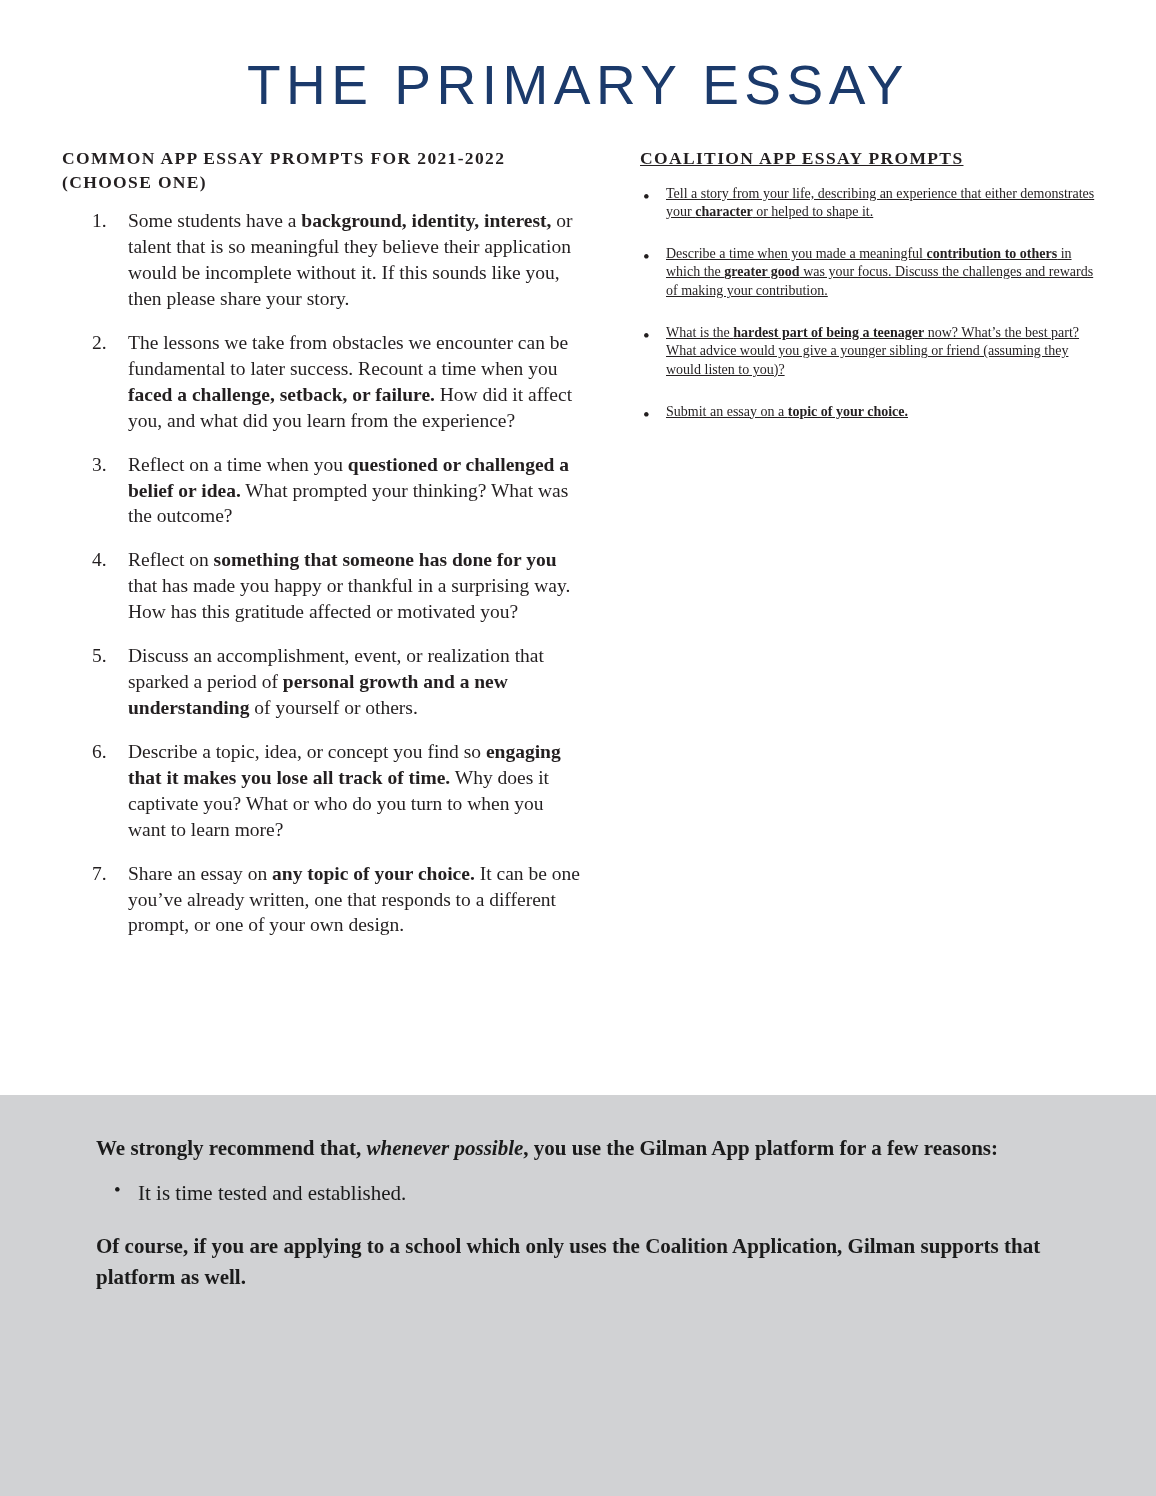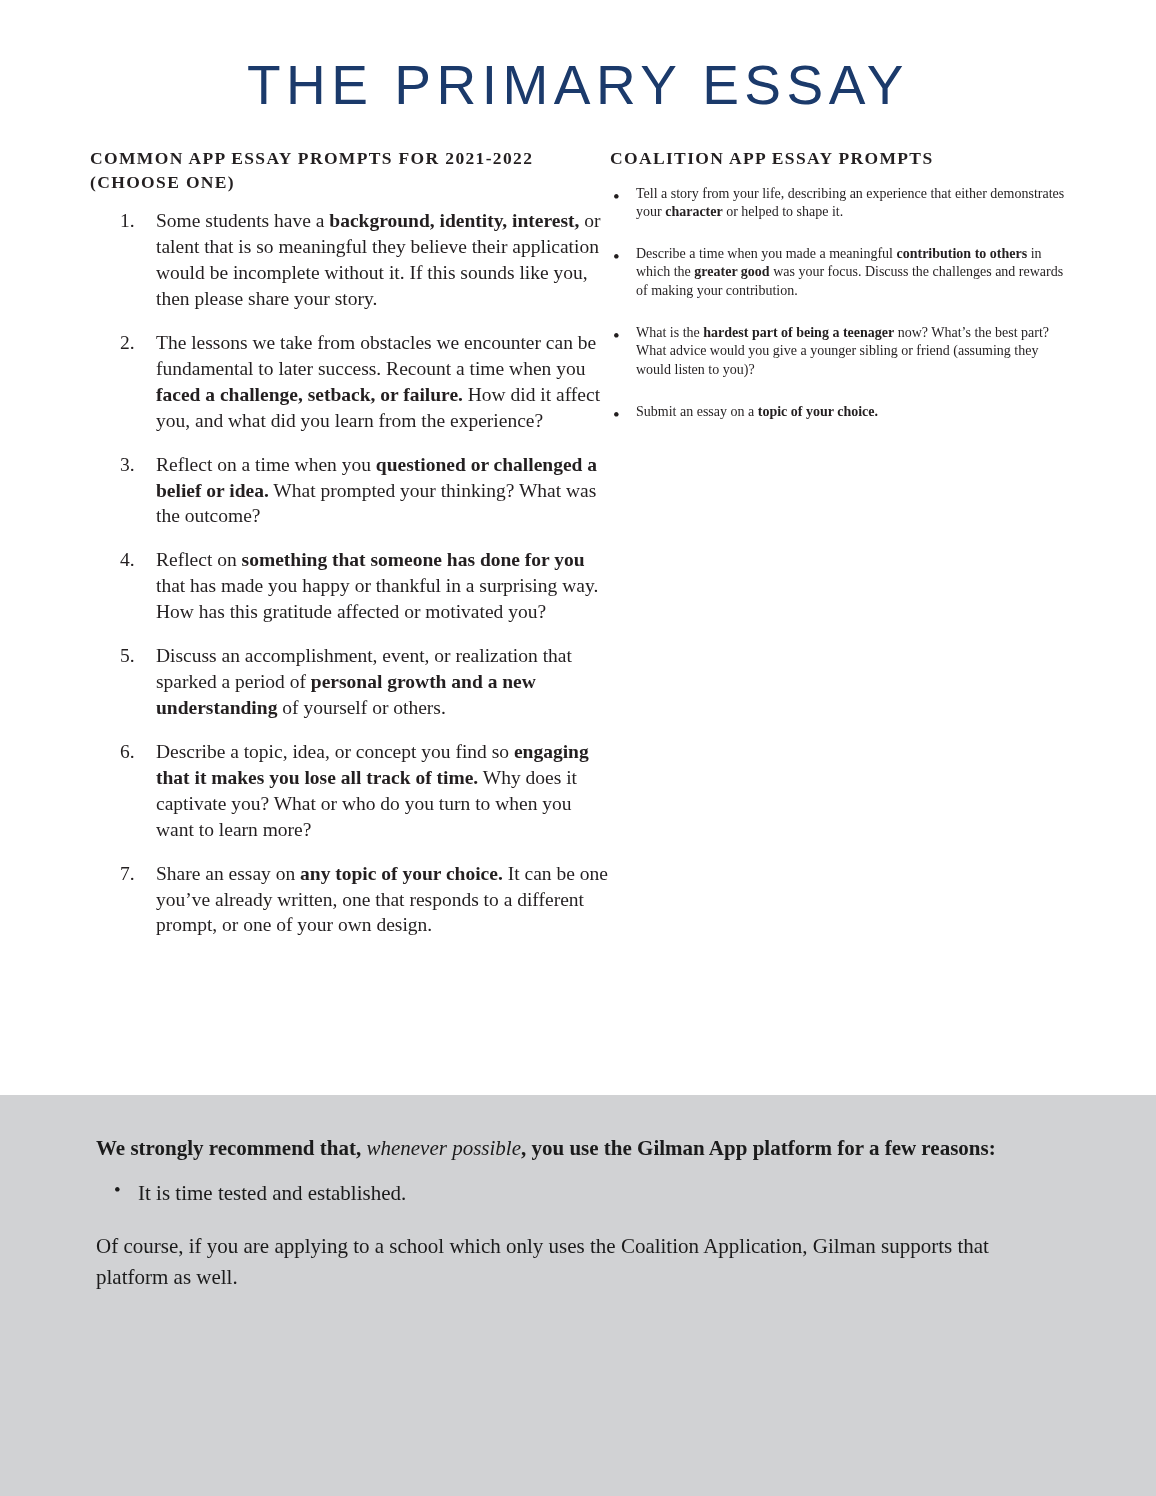--- a/index.html
+++ b/index.html
@@ -29,29 +29,30 @@
     margin: 0 0 34px 0;
     white-space: nowrap;
   }
 
   
   .columns {
     display: flex;
     padding: 0 58px 0 62px;
     box-sizing: border-box;
     align-items: flex-start;
-    justify-content: center;
   }
   .col-left {
     width: 520px;
     flex: 0 0 520px;
   }
   .col-right {
     width: 460px;
     flex: 0 0 460px;
+    margin-left: 58px;
+    text-decoration: underline;
   }
 
   .col-heading {
     font-family: "Liberation Serif", "DejaVu Serif", serif;
     font-weight: bold;
     font-size: 17.5px;
     letter-spacing: 1.35px;
     line-height: 1.35;
     color: #231f20;
     margin: 0 0 14px 0;
@@ -118,21 +119,21 @@
   .footer-lead {
     font-family: "Liberation Serif", "DejaVu Serif", serif;
     font-weight: bold;
     font-size: 21px;
     line-height: 1.45;
     margin: 0 0 16px 0;
     color: #1b1b1b;
   }
   .footer-lead em {
     font-style: italic;
-    font-weight: normal;
+    font-weight: bold;
   }
   ul.footer-bullets {
     list-style: none;
     margin: 0 0 22px 0;
     padding: 0 0 0 14px;
   }
   ul.footer-bullets > li {
     position: relative;
     padding-left: 28px;
     font-size: 21px;
@@ -143,21 +144,21 @@
   }
   ul.footer-bullets > li::before {
     content: "\2022";
     position: absolute;
     left: 4px;
     top: -2px;
     font-size: 19px;
   }
   .footer-closing {
     font-family: "Liberation Serif", "DejaVu Serif", serif;
-    font-weight: normal;
+    font-weight: bold;
     font-size: 21px;
     line-height: 1.45;
     margin: 0;
     color: #1b1b1b;
   }
 </style>
 </head>
 <body>
 
 <h1 class="page-title">THE PRIMARY ESSAY</h1>

